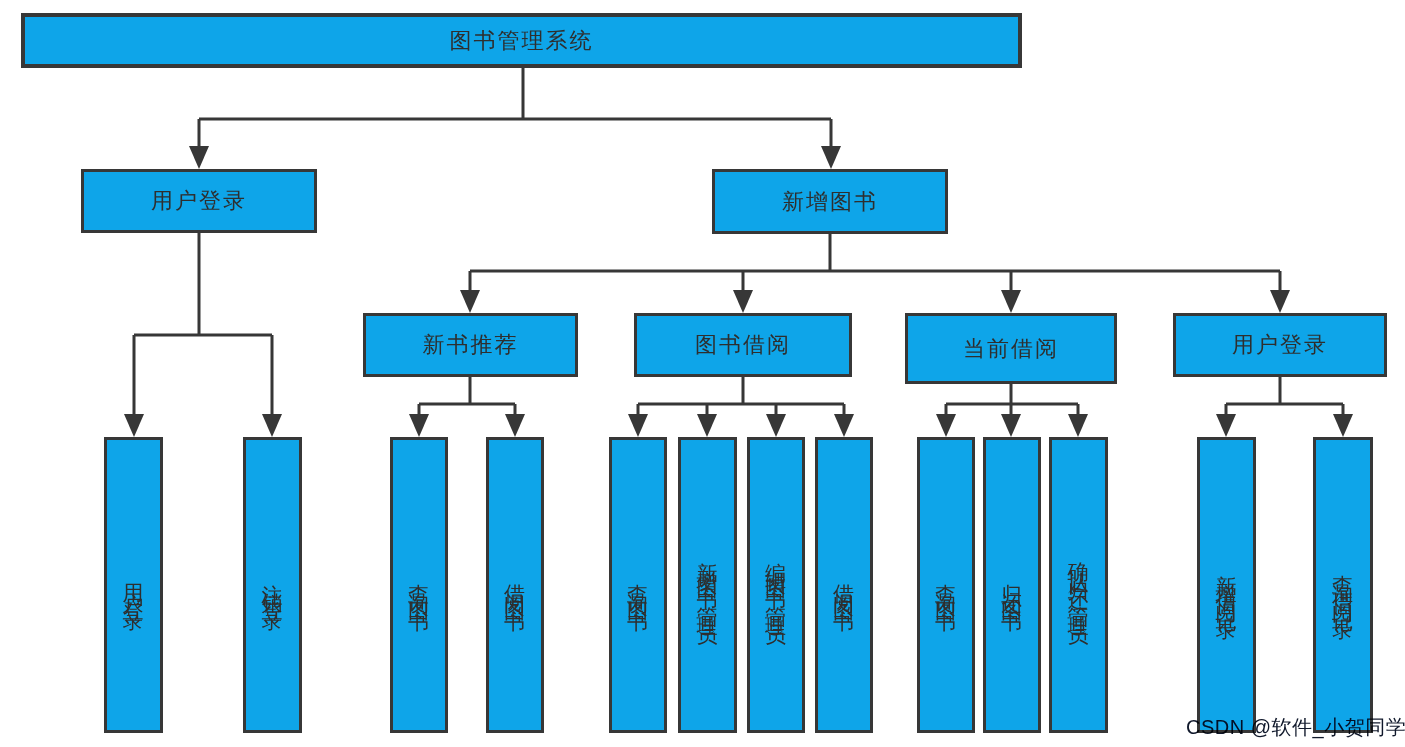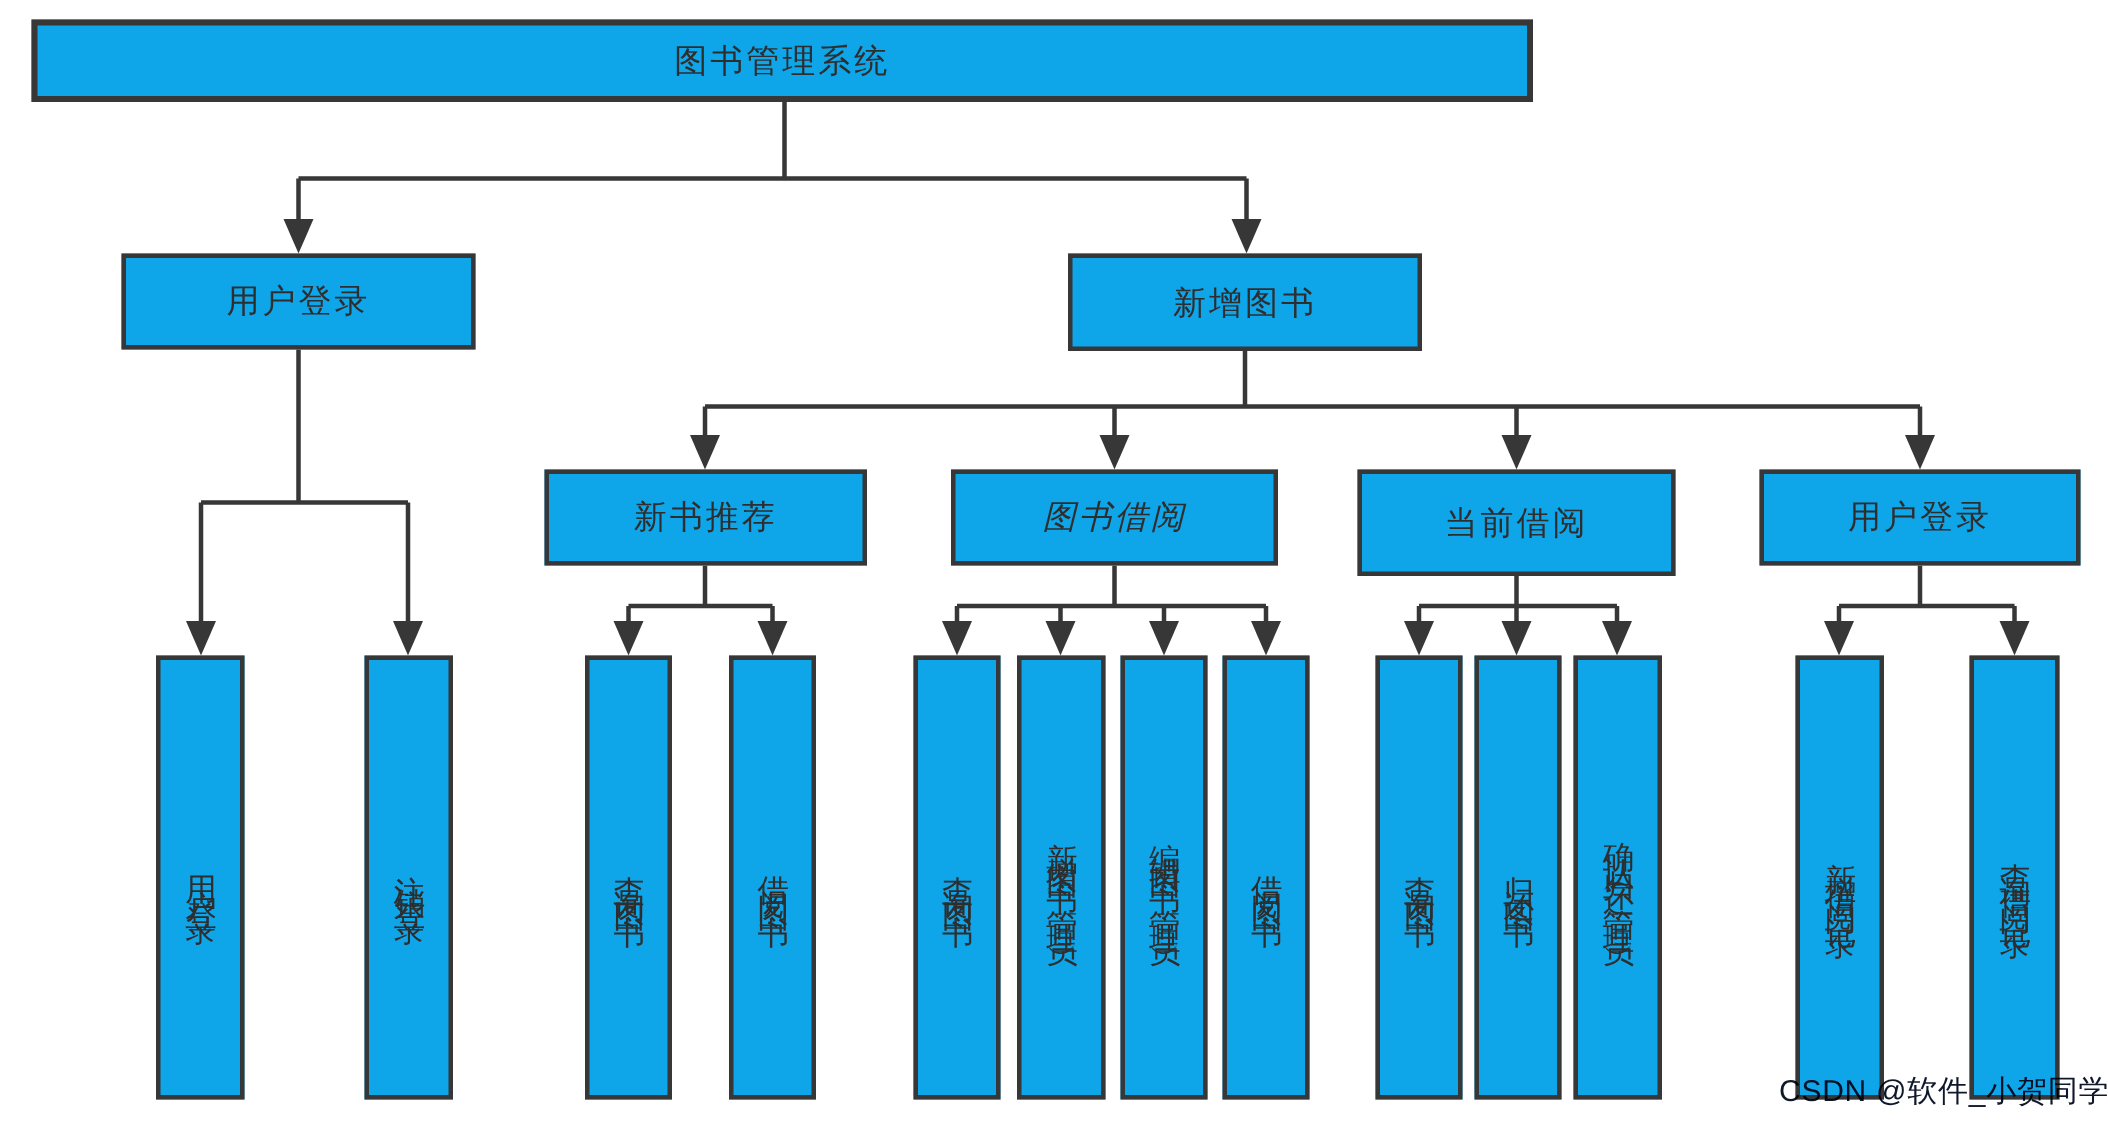--- a/index.html
+++ b/index.html
@@ -97,21 +97,21 @@
       <polygon points="1333,414 1353,414 1343,437"></polygon>
     </g>
   </svg>
 
   <div class="box root" style="left:21px; top:13px; width:1001px; height:55px;">图书管理系统</div>
 
   <div class="box" style="left:81px; top:169px; width:236px; height:64px;">用户登录</div>
   <div class="box" style="left:712px; top:169px; width:236px; height:65px;">新增图书</div>
 
   <div class="box" style="left:363px; top:313px; width:215px; height:64px;">新书推荐</div>
-  <div class="box" style="left:634px; top:313px; width:218px; height:64px;font-style:italic;">图书借阅</div>
+  <div class="box" style="left:634px; top:313px; width:218px; height:64px;">图书借阅</div>
   <div class="box" style="left:905px; top:313px; width:212px; height:71px;">当前借阅</div>
   <div class="box" style="left:1173px; top:313px; width:214px; height:64px;">用户登录</div>
 
   <div class="box v" style="left:104px; top:437px; width:59px; height:296px;">用户登录</div>
   <div class="box v" style="left:243px; top:437px; width:59px; height:296px;">注销登录</div>
 
   <div class="box v" style="left:390px; top:437px; width:58px; height:296px;">查询图书</div>
   <div class="box v" style="left:486px; top:437px; width:58px; height:296px;">借阅图书</div>
 
   <div class="box v" style="left:609px; top:437px; width:58px; height:296px;">查询图书</div>

